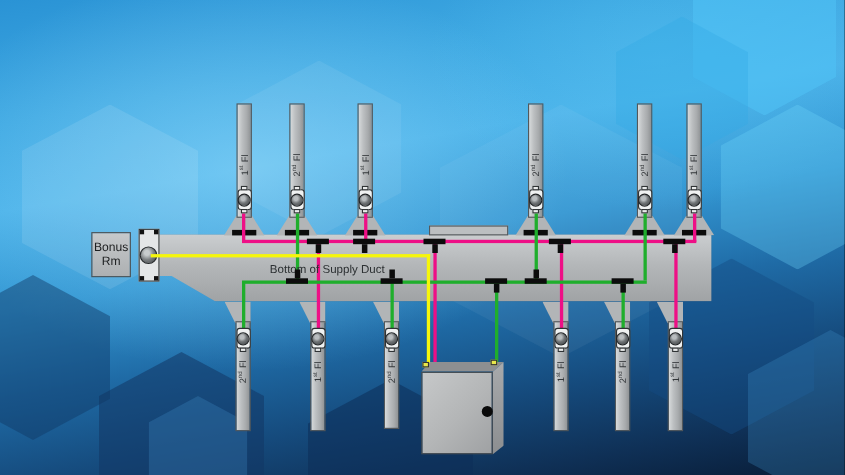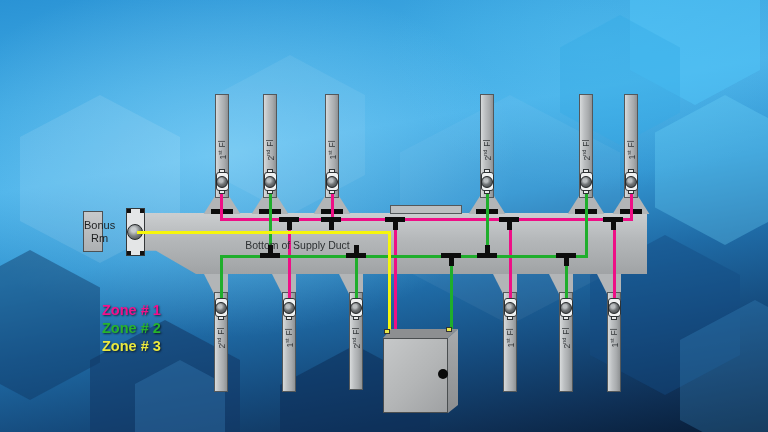--- a/index.html
+++ b/index.html
@@ -17,21 +17,21 @@
   .vduct{position:absolute;width:14px;box-sizing:border-box;z-index:10;
     background:linear-gradient(90deg,#d7dadb,#bcbfc1 35%,#a8abad 70%,#8f9294);
     border:1px solid #53585b;}
   .shape{position:absolute;background:#b2b5b7;z-index:9;filter:drop-shadow(0 0 1px #4c5154);}
   .mainduct{position:absolute;left:144px;top:213px;width:503px;height:61px;z-index:8;
     background:linear-gradient(180deg,#cbced0 0%,#b4b7b9 45%,#a0a3a5 100%);
     clip-path:polygon(0 0,100% 0,100% 100%,10.34% 100%,2.39% 62%,0 62%);
     filter:drop-shadow(0 0 1px #4c5154);}
   .raised{position:absolute;left:390px;top:205px;width:72px;height:9px;background:#bcbfc1;
     border:1px solid #53585b;box-sizing:border-box;z-index:8;}
-  .bonus{position:absolute;left:83px;top:211px;width:20px;height:41px;box-sizing:border-box;
+  .bonus{position:absolute;left:83px;top:211px;width:36px;height:41px;box-sizing:border-box;
     background:linear-gradient(180deg,#c6c9cb,#adb0b2);border:1.5px solid #4c5154;z-index:10;
     display:flex;align-items:center;justify-content:flex-start;text-align:center;
     font-size:11px;line-height:1.15;color:#1d1f20;}
   .panel{position:absolute;left:126px;top:208px;width:19px;height:48px;box-sizing:border-box;
     background:#e4e6e7;border:1.5px solid #34383a;z-index:11;}
   .cdot{position:absolute;width:4px;height:4px;background:#111;}
   .bigdamp{position:absolute;left:127px;top:224px;width:16px;height:16px;border-radius:50%;z-index:12;
     background:radial-gradient(circle at 40% 35%,#c8cccd 0 18%,#7d8183 50%,#3e4244 100%);border:1px solid #26292b;box-sizing:border-box;}
   .vlabel{position:absolute;width:40px;height:12px;display:flex;align-items:center;justify-content:center;
     transform:rotate(-90deg);font-size:8.5px;color:#33373a;white-space:nowrap;z-index:15;}
@@ -264,19 +264,14 @@
       <span class="dcirc"></span>
     </div>
 
   <div class="boxtop"></div>
   <div class="boxside"></div>
   <div class="boxfront"></div>
   <div class="knock"></div>
   <div class="term" style="left:384px;top:329px"></div>
   <div class="term" style="left:446px;top:327px"></div>
 
-  <div class="legend">
-    <div style="color: rgb(242, 16, 140);">Zone # 1</div>
-    <div style="color: rgb(39, 180, 44);">Zone # 2</div>
-    <div style="color: rgb(234, 233, 62);">Zone # 3</div>
-  </div>
 
 </div>
 
 </body></html>

